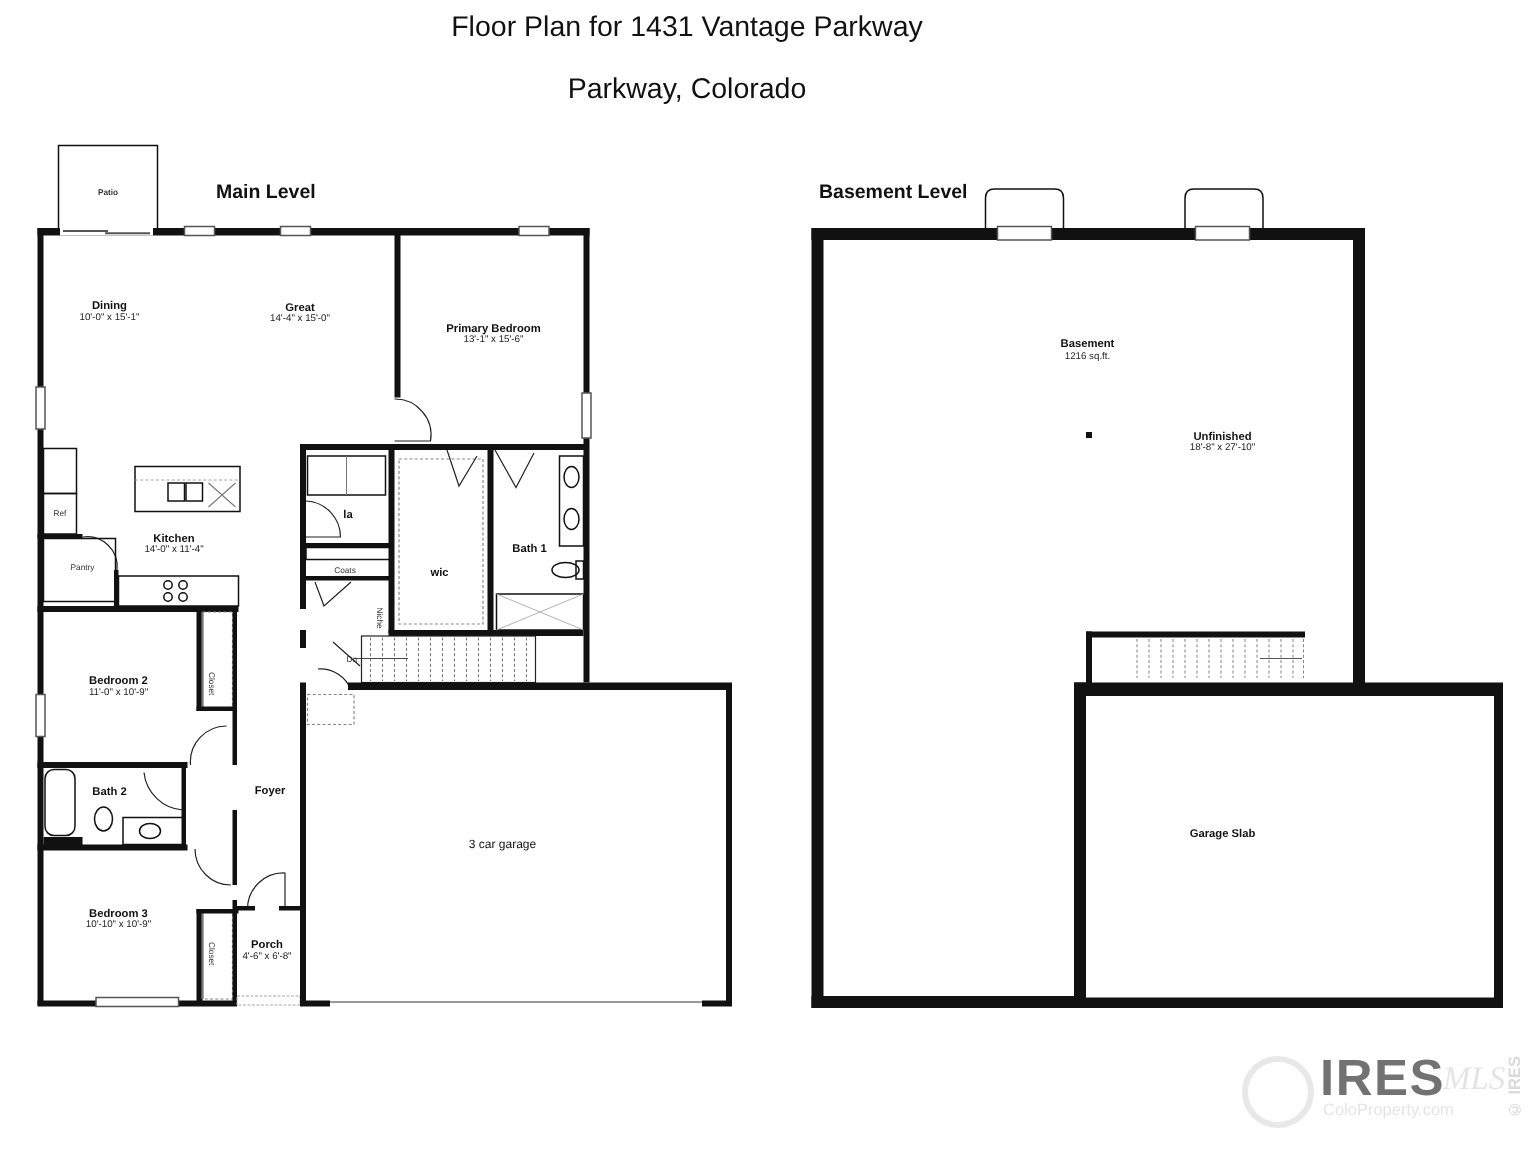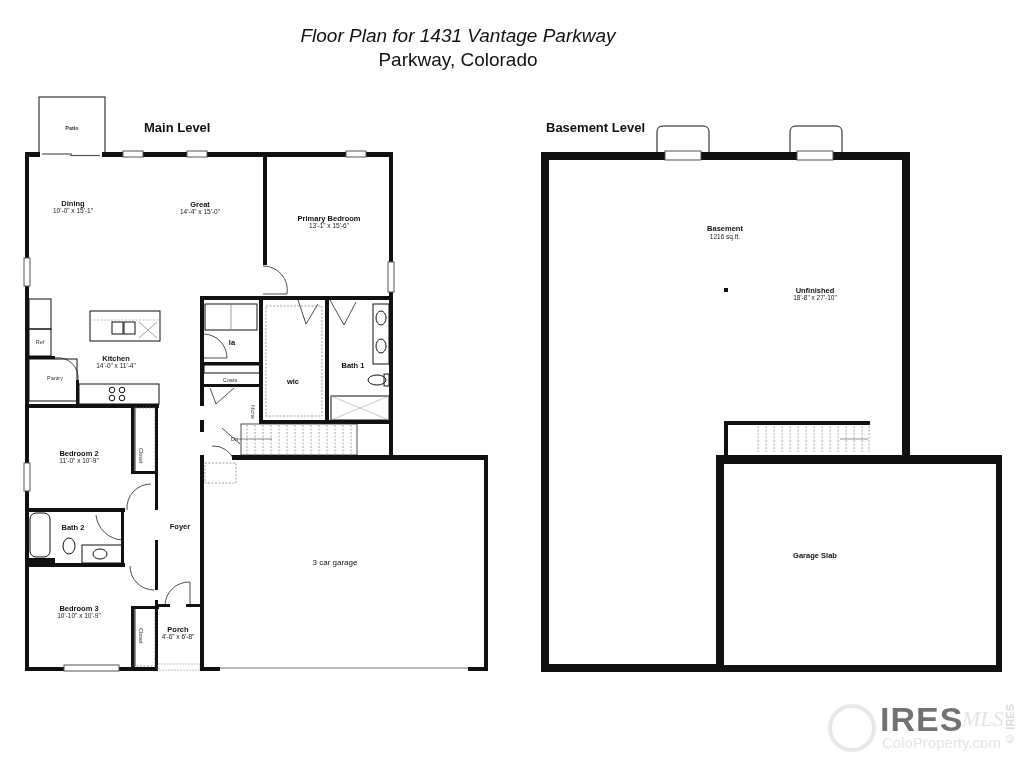--- a/index.html
+++ b/index.html
@@ -1,34 +1,34 @@
 <!DOCTYPE html>
 <html><head>
 <meta charset="utf-8">
 <style>
   html, body { margin:0; padding:0; background:#ffffff; }
   body { width:1024px; height:768px; position:relative; overflow:hidden; font-family:"Liberation Sans", sans-serif; color:#111; }
   .title { position:absolute; left:0; width:916px; text-align:center; font-size:19px; color:#111; }
-  #t1 { top:25px;font-style:italic; }
+  #t1 { top:8px; }
   #t2 { top:49px; }
   svg.plan { position:absolute; left:0; top:0; }
   .lvl { font-family:"Liberation Sans", sans-serif; font-weight:bold; font-size:13px; fill:#111; }
   .rn { font-family:"Liberation Sans", sans-serif; font-weight:bold; font-size:7.5px; fill:#111; }
   .rd { font-family:"Liberation Sans", sans-serif; font-size:6.5px; fill:#222; }
   .sm { font-family:"Liberation Sans", sans-serif; font-size:5.5px; fill:#333; }
   .gar { font-family:"Liberation Sans", sans-serif; font-size:8px; fill:#111; }
   .wall { fill:#111; }
   .thin { fill:none; stroke:#111; stroke-width:1; }
   .win { fill:#fff; stroke:#555; stroke-width:1; }
   .dash { fill:none; stroke:#888; stroke-width:0.8; stroke-dasharray:2 1.5; }
   .door { fill:none; stroke:#222; stroke-width:0.8; }
   .wm { position:absolute; left:826px; top:698px; width:196px; height:66px; opacity:0.55; }
   .wm-ires { position:absolute; left:54px; top:2px; font-size:34px; font-weight:bold; color:#000000; letter-spacing:1px; }
   .wm-mls { position:absolute; left:136px; top:8px; font-size:22px; font-style:italic; color:#cfcfcf; font-family:"Liberation Serif", serif; }
-  .wm-site { position:absolute; left:56px; top:36px; font-size:15px; color:#cfcfcf; }
+  .wm-site { position:absolute; left:56px; top:36px; font-size:11px; color:#cfcfcf; }
   .wm-copy { position:absolute; left:178px; top:6px; font-size:11px; color:#bdbdbd; writing-mode:vertical-rl; transform:rotate(180deg); font-weight:bold; }
   .wm-logo { position:absolute; left:2px; top:6px; width:48px; height:48px; border-radius:50%; border:4px solid #d6d6d6; box-sizing:border-box; }
 </style>
 </head>
 <body>
 
 <div class="title" id="t1">Floor  Plan for 1431 Vantage Parkway</div>
 <div class="title" id="t2">Parkway, Colorado</div>
 
 <svg class="plan" width="1024" height="768" viewBox="0 0 1024 768">

